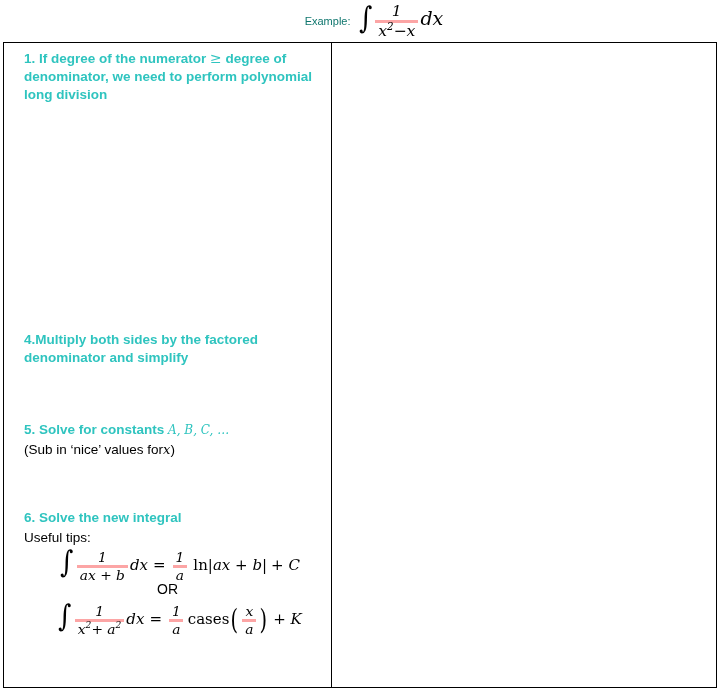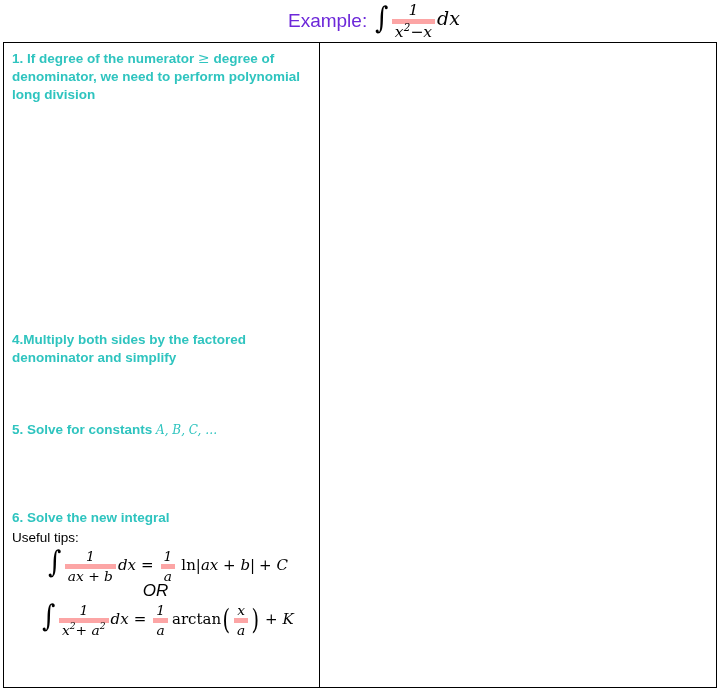--- a/index.html
+++ b/index.html
@@ -28,22 +28,22 @@
     justify-content: center;
   }
   .header-inner {
     display: flex;
     align-items: center;
     gap: 7px;
     transform: translateX(14px);
   }
   .example-label {
     font-family: "Liberation Sans", sans-serif;
-    font-size: 19px;
-    color: #6d28d9;
+    font-size: 11px;
+    color: #0f766e;
     white-space: nowrap;
   }
 
   
   .math {
     font-family: "DejaVu Serif", "Liberation Serif", serif;
     font-style: italic;
     color: #000;
     white-space: nowrap;
   }
@@ -65,21 +65,21 @@
     vertical-align: middle;
     line-height: 1.05;
     margin: 0 2px;
   }
   .frac .num {
     padding: 0 3px;
     font-size: 0.92em;
   }
   .frac .den {
     padding: 0 3px;
-    border-top: 5px solid #fca5a5;
+    border-top: 3px solid #fca5a5;
     font-size: 0.92em;
   }
   sup.ex {
     font-size: 0.66em;
     vertical-align: super;
     line-height: 0;
   }
   .paren-big {
     font-family: "DejaVu Serif", serif;
     font-style: normal;
@@ -100,20 +100,21 @@
     box-sizing: border-box;
     border: 1.4px solid #000;
     display: flex;
   }
   .col-left {
     width: 316px;
     box-sizing: border-box;
     border-right: 1.4px solid #000;
     position: relative;
     padding: 0;
+    margin-left: 12px;
   }
   .col-right {
     flex: 1;
     position: relative;
   }
 
   
   .step {
     position: absolute;
     left: 8px;
@@ -167,24 +168,23 @@
     text-align: center;
     font-size: 15px;
   }
   #formula1 { top: 506px; }
   #orline {
     position: absolute;
     top: 538px;
     left: 0;
     right: 12px;
     text-align: center;
-    font-size: 17px;
+    font-size: 14px;
     font-family: "Liberation Sans", sans-serif;
     color: #000;
-    font-style: italic;
   }
   #formula2 { top: 560px; }
   .formula-inner {
     display: inline-block;
     transform: translateX(6px);
   }
 </style>
 </head>
 <body>
 
@@ -212,20 +212,23 @@
     </div>
 
 
 
     <div class="step" id="step4">4.Multiply both sides by the factored denominator and simplify</div>
 
     <div class="step" id="step5">
       <span>5. Solve for constants</span>
       <span class="mathpart">A, B, C, …</span>
     </div>
+    <div class="subnote" id="step5note">
+      <span>(Sub in ‘nice’ values for</span><span class="math">x</span><span>)</span>
+    </div>
 
     <div class="step" id="step6">6. Solve the new integral</div>
     <div class="subnote" id="tips">Useful tips:</div>
 
     <div class="formula" id="formula1">
       <span class="math formula-inner"><span class="intsign">∫</span><span class="frac">
             <span class="num">1</span>
             <span class="den">ax + b</span>
           </span><span>dx</span><span class="mathrm" style="margin:0 5px;">=</span><span class="frac">
             <span class="num">1</span>
@@ -235,21 +238,21 @@
 
     <div id="orline">OR</div>
 
     <div class="formula" id="formula2">
       <span class="math formula-inner"><span class="intsign">∫</span><span class="frac">
             <span class="num">1</span>
             <span class="den"><span>x</span><sup class="ex">2</sup><span>+ a</span><sup class="ex">2</sup></span>
           </span><span>dx</span><span class="mathrm" style="margin:0 5px;">=</span><span class="frac">
             <span class="num">1</span>
             <span class="den">a</span>
-          </span><span class="mathrm" style="margin-left:2px;">arctan</span><span class="paren-big">(</span><span class="frac">
+          </span><span class="mathrm" style="margin-left:2px;">cases</span><span class="paren-big">(</span><span class="frac">
             <span class="num">x</span>
             <span class="den">a</span>
           </span><span class="paren-big">)</span><span style="margin-left:4px;">+ K</span></span>
     </div>
 
   </div>
 
   <div class="col-right">
     <div></div>
   </div>

